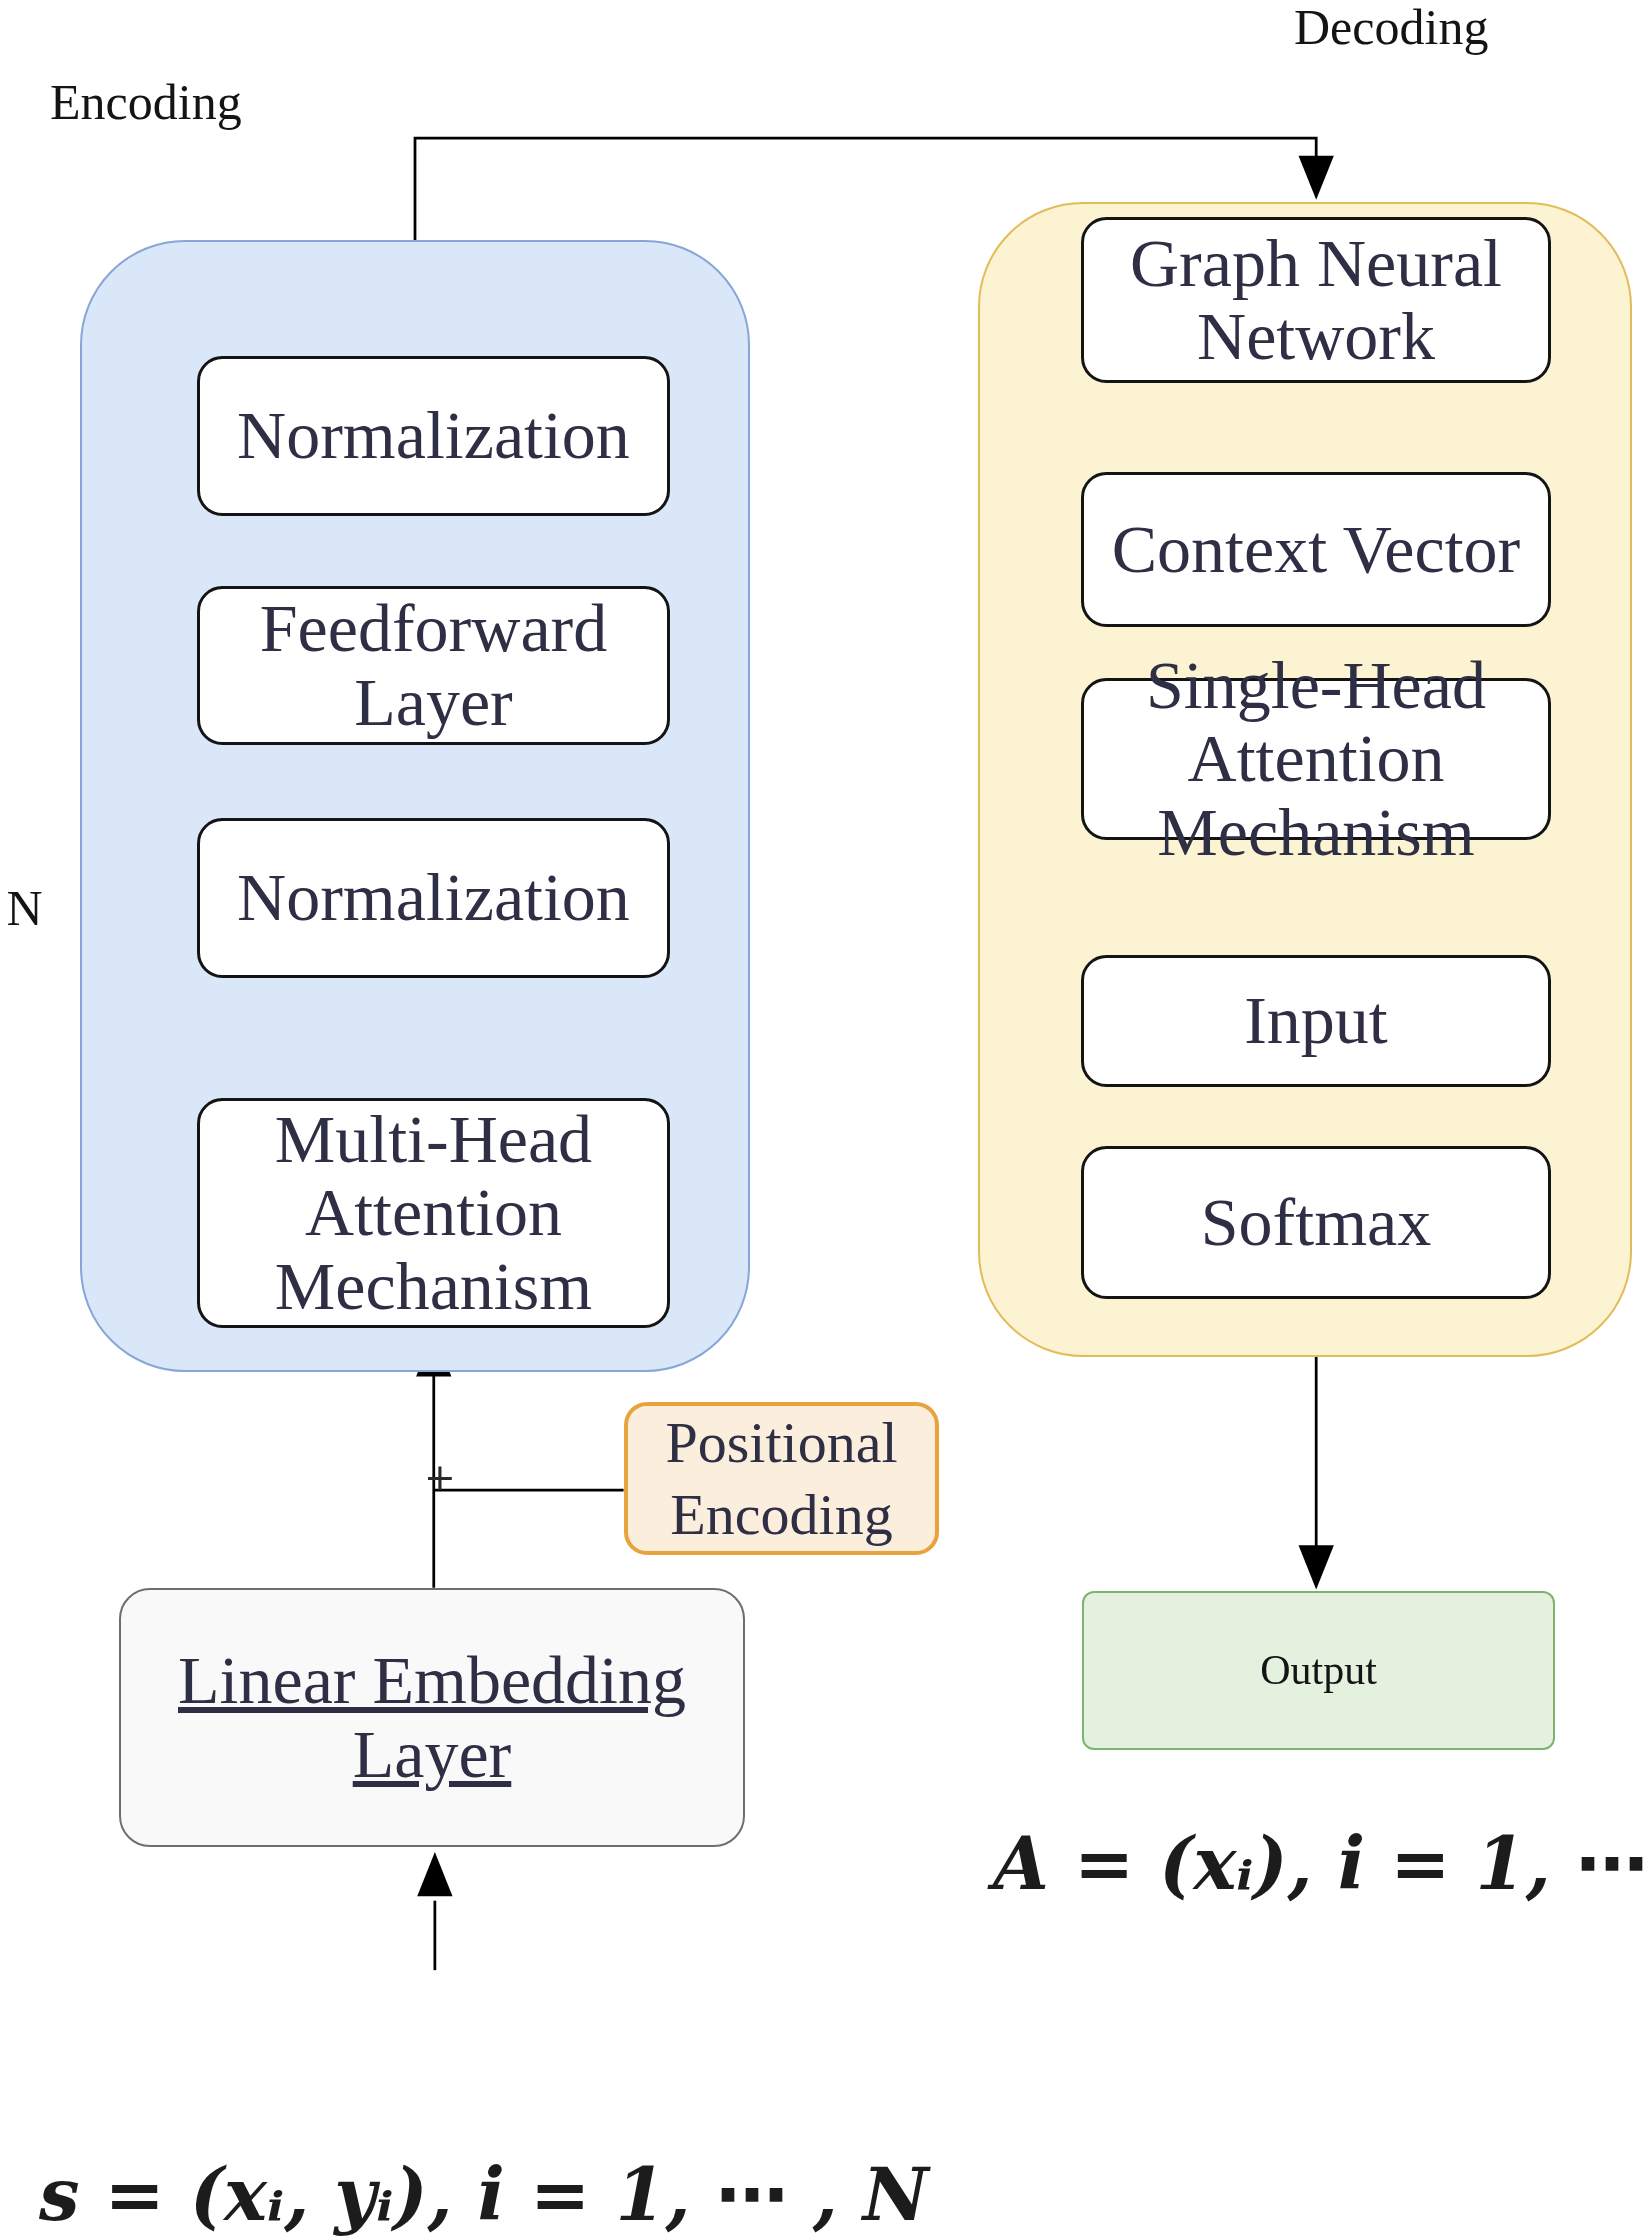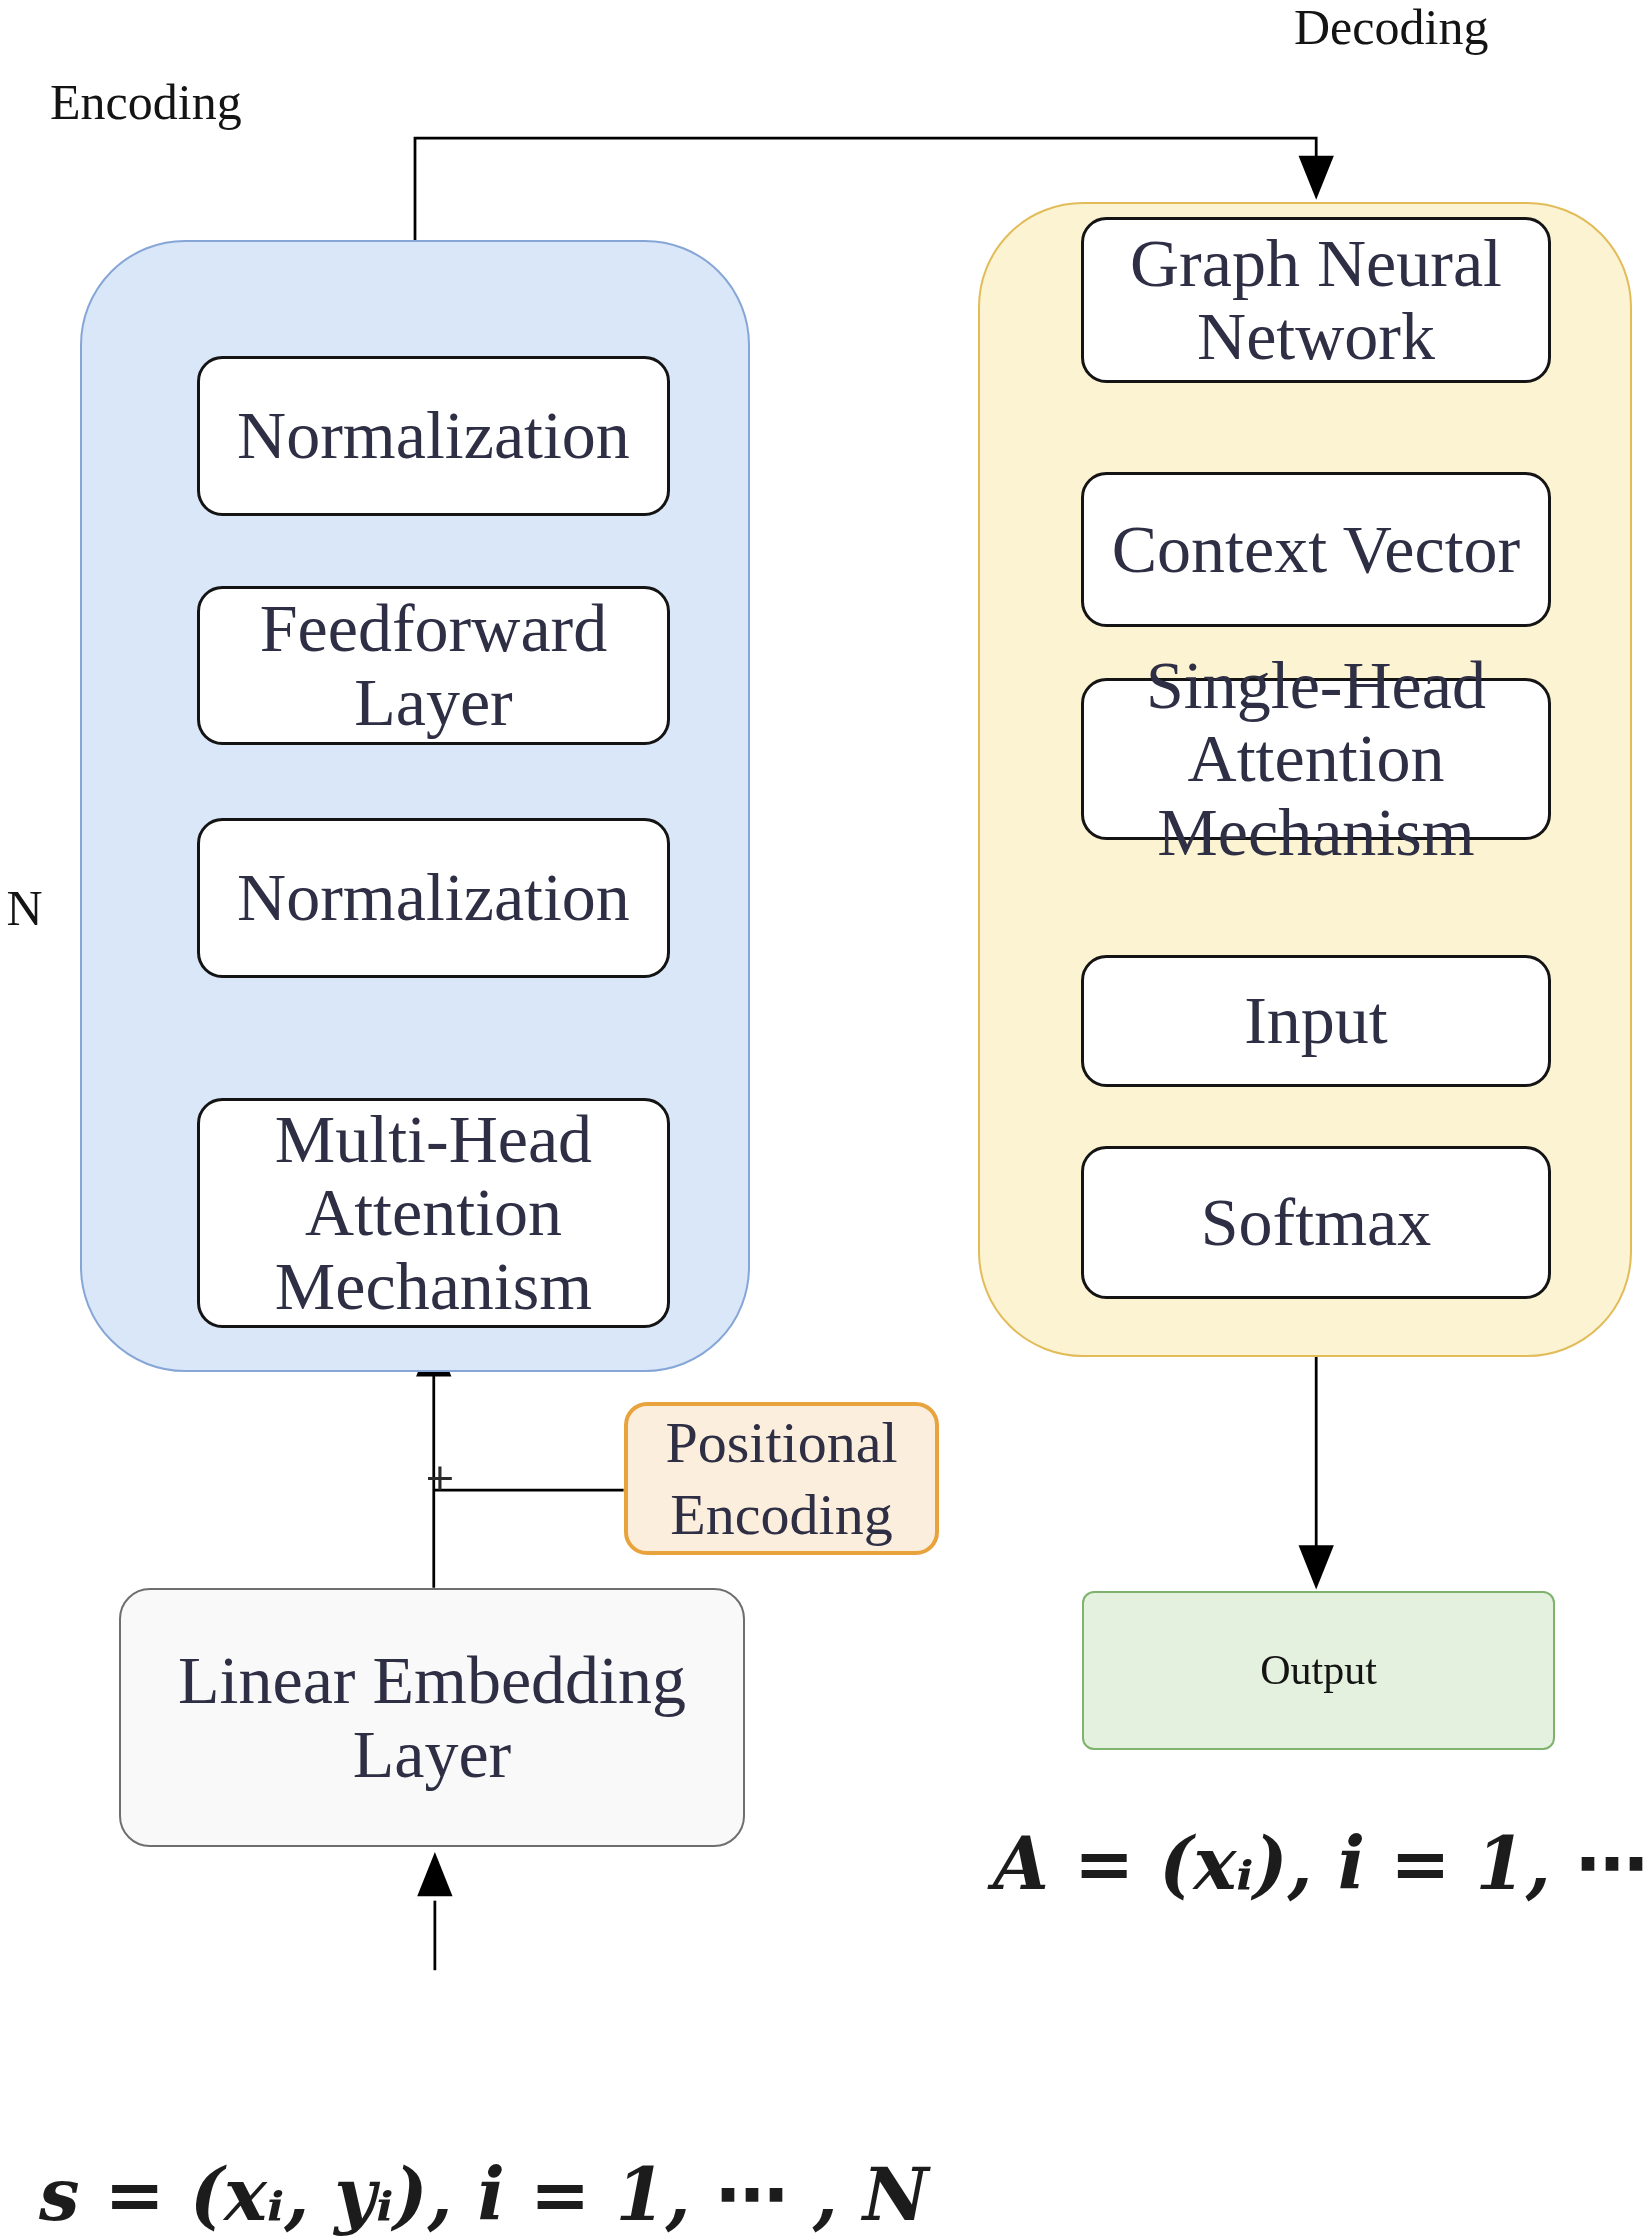--- a/index.html
+++ b/index.html
@@ -58,20 +58,21 @@
     background:var(--orange_fill,#fbeedd);
     border:4.4px solid var(--orange_border,#e8a33d);
     border-radius:23px;
     font-size:58px;
     line-height:1.24;
   }
   .lel-box{
     background:var(--gray_fill,#f9f9f9);
     border:2.8px solid var(--gray_border,#6e6e6e);
     border-radius:31px;
+    text-decoration:underline;
   }
   .green-box{
     background:var(--green_fill,#e4f1de);
     border:2.8px solid var(--green_border,#7eb36e);
     border-radius:12px;
     font-size:42px;
     line-height:1.1;
     color:var(--label_text,#141414);
     text-align:right;
   }

